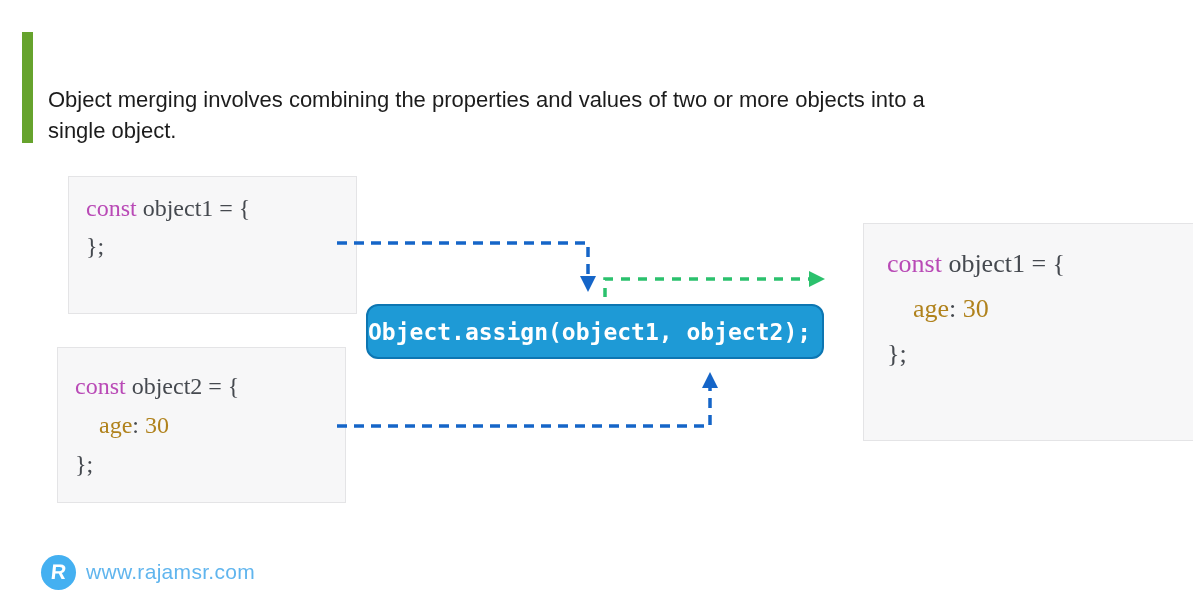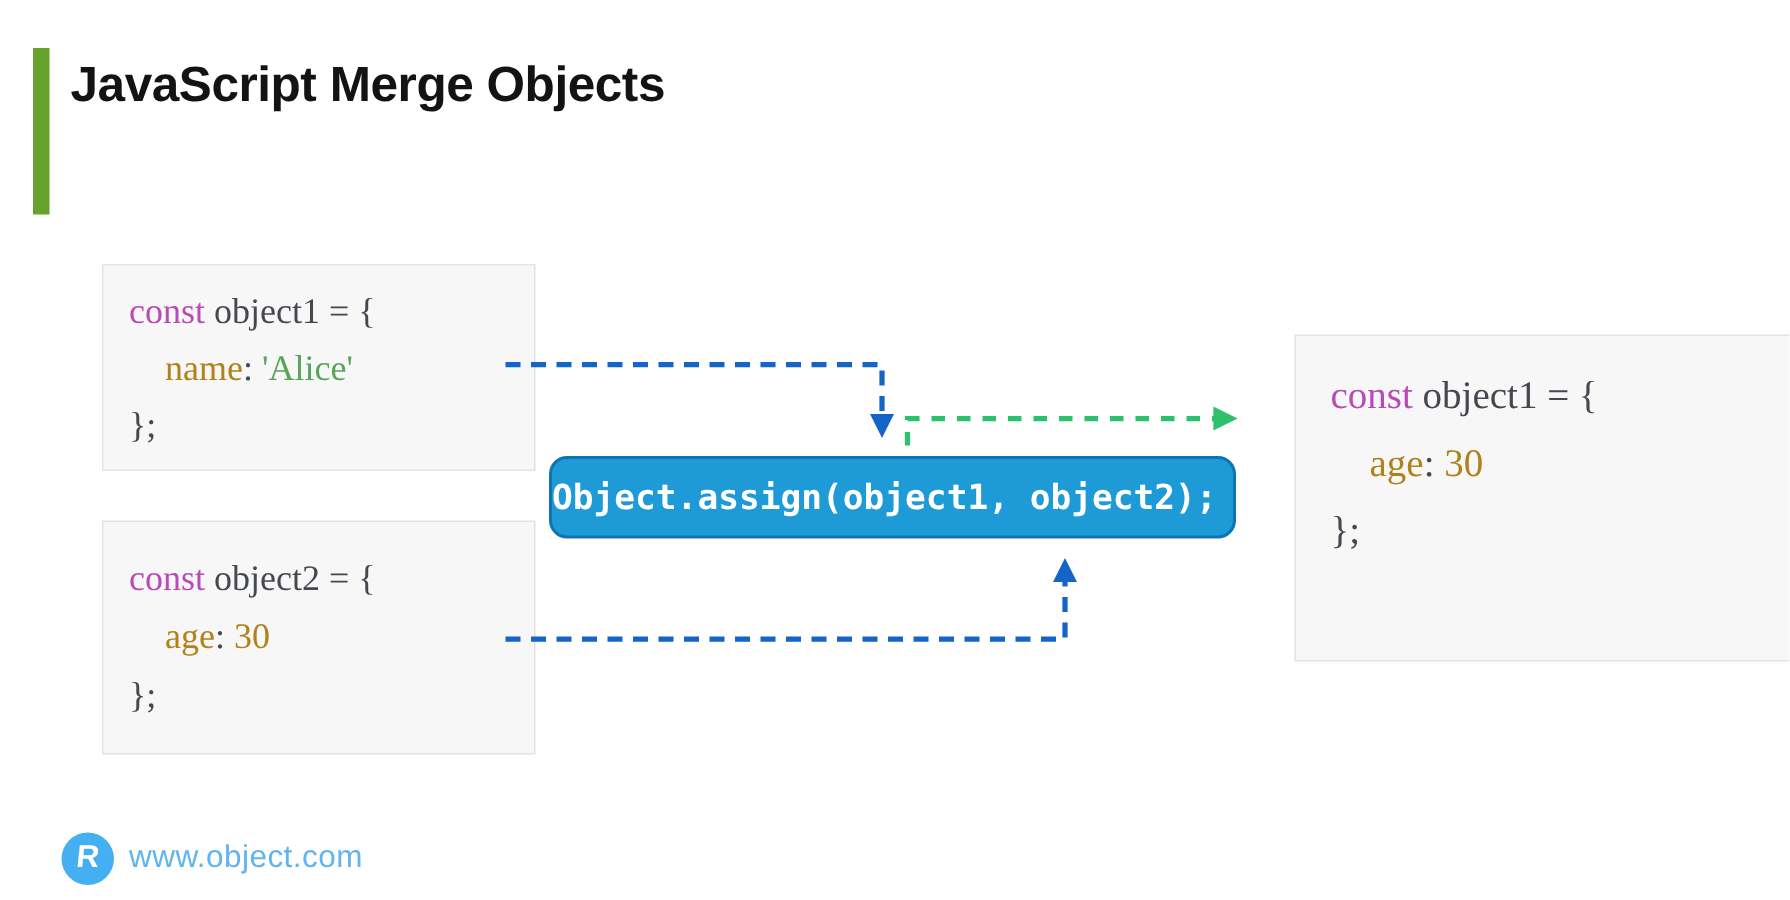--- a/index.html
+++ b/index.html
@@ -53,21 +53,21 @@
   .tok-kw{color:var(--code-keyword);}
   .tok-prop{color:var(--code-property);}
   .tok-str{color:var(--code-string);}
   .tok-num{color:var(--code-number);}
   .tok-plain{color:var(--code-plain);}
   .box1{
     left:40px;top:176px;width:289px;height:138px;
     padding:12px 0 0 17px;font-size:24px;line-height:38px;
   }
   .box2{
-    left:40px;top:347px;width:289px;height:156px;
+    left:29px;top:347px;width:289px;height:156px;
     padding:19px 0 0 17px;font-size:24px;line-height:39px;
   }
   .result-box{
     left:835px;top:223px;width:332px;height:218px;
     padding:17px 0 0 23px;font-size:26px;line-height:45px;
   }
   .assign-box{
     position:absolute;left:366px;top:304px;width:458px;height:55px;
     background:var(--assign-box-blue);
     border:2px solid var(--assign-box-border);
@@ -103,26 +103,25 @@
     font-size:21px;color:var(--website-text);letter-spacing:0.3px;
   }
 </style>
 </head>
 <body>
 
 <div class="canvas">
 
   <div class="accent-bar"></div>
 
-  <h1 class="title">JavaScript Merge Objects</h1>
 
+  <p class="subtitle"><span>Object merging involves combining the properties and values of two or more objects into a</span><br><span>single object.</span></p>
 
   <div class="code-box box1">
     <div class="code-line"><span class="tok-kw">const</span><span class="tok-plain"> object1 = {</span></div>
-    <div class="code-line indent"><span class="tok-prop">name</span><span class="tok-plain">: </span><span class="tok-str">'Alice'</span></div>
     <div class="code-line"><span class="tok-plain">};</span></div>
   </div>
 
   <div class="code-box box2">
     <div class="code-line"><span class="tok-kw">const</span><span class="tok-plain"> object2 = {</span></div>
     <div class="code-line indent"><span class="tok-prop">age</span><span class="tok-plain">: </span><span class="tok-num">30</span></div>
     <div class="code-line"><span class="tok-plain">};</span></div>
   </div>
 
   <div class="code-box result-box">
@@ -146,16 +145,16 @@
     </defs>
     <path class="dash-blue" d="M337,243 L588,243 L588,288" marker-end="url(#mk-blue)"></path>
     <path class="dash-blue" d="M337,426 L710,426 L710,376" marker-end="url(#mk-blue)"></path>
     <path class="dash-green" d="M605,297 L605,279 L821,279" marker-end="url(#mk-green)"></path>
   </svg>
 
   <div class="footer">
     <div class="logo">
       <span class="logo-letter">R</span>
     </div>
-    <span class="site">www.object.com</span>
+    <span class="site">www.rajamsr.com</span>
   </div>
 
 </div>
 
 </body></html>

